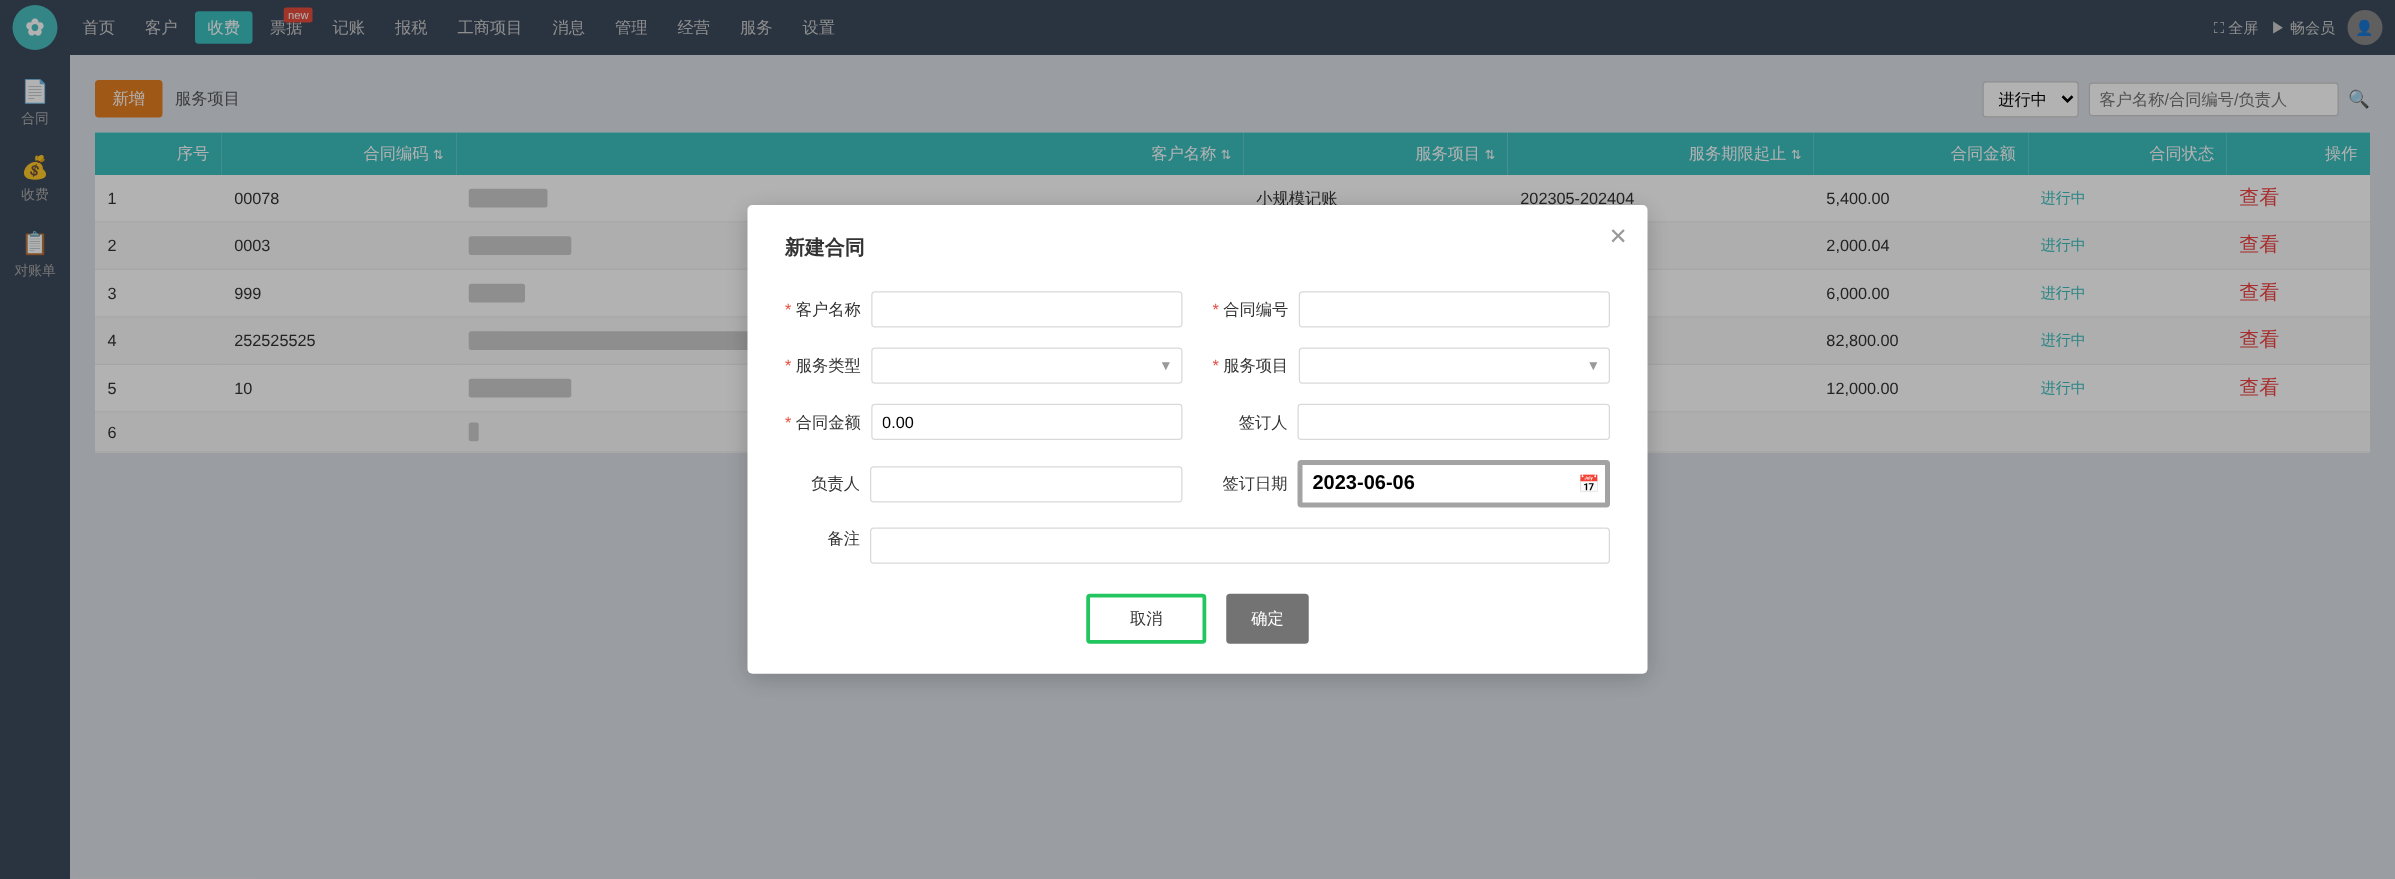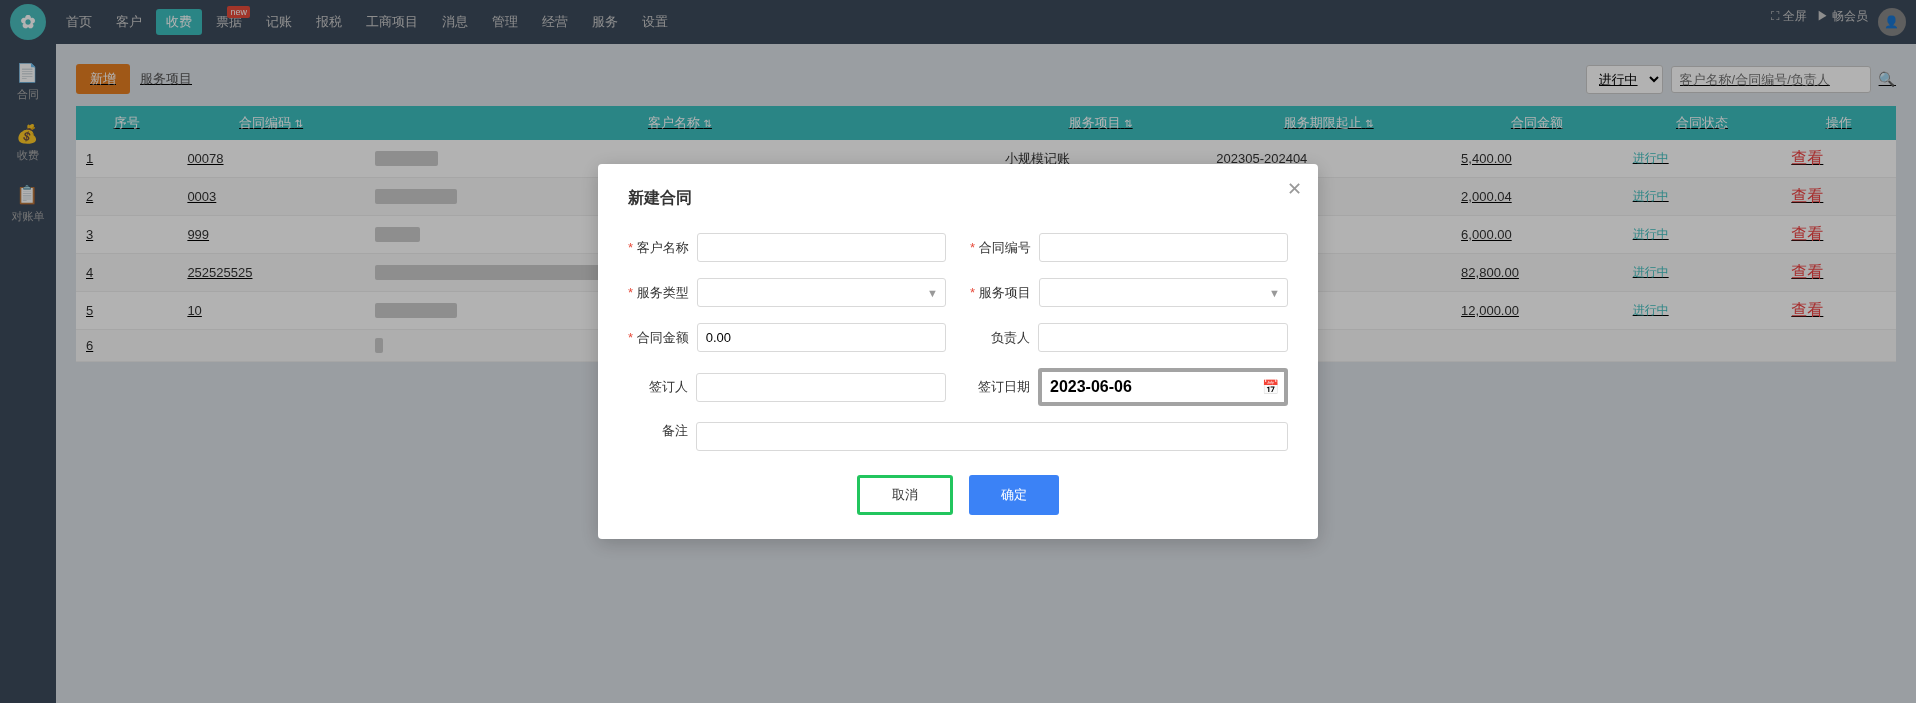--- a/index.html
+++ b/index.html
@@ -42,21 +42,21 @@
     .nav-item .new-badge {
       position: absolute;
       top: -3px; right: 2px;
       background: #e74c3c;
       color: white;
       font-size: 9px;
       padding: 1px 3px;
       border-radius: 2px;
     }
     .top-nav-right {
-      display: flex; gap: 10px;
+      display: flex; align-items: center; gap: 10px;
       color: #ccc; font-size: 12px;
     }
     .top-nav-right span { cursor: pointer; }
 
     
     .sidebar {
       position: fixed;
       top: 44px; left: 0;
       width: 56px;
       bottom: 0;
@@ -84,21 +84,20 @@
       font-size: 18px;
     }
 
     
     .main-content {
       margin-top: 44px;
       margin-left: 56px;
       padding: 20px;
       background: #dde2e8;
       min-height: calc(100vh - 44px);
-      text-decoration: underline;
     }
 
     
     .toolbar {
       display: flex;
       align-items: center;
       gap: 10px;
       margin-bottom: 12px;
     }
     .btn-new {
@@ -146,21 +145,21 @@
     
     .data-table {
       width: 100%;
       border-collapse: collapse;
       background: white;
     }
     .data-table th {
       background: #3dbfbf;
       color: white;
       padding: 8px 10px;
-      text-align: center;
+      text-align: right;
       font-size: 13px;
       font-weight: normal;
     }
     .data-table th.sortable { cursor: pointer; }
     .data-table th .sort-arrow { font-size: 10px; }
     .data-table td {
       padding: 8px 10px;
       border-bottom: 1px solid #eee;
       font-size: 13px;
       color: #333;
@@ -297,23 +296,23 @@
     .btn-cancel {
       padding: 8px 32px;
       border: 3px solid #22c55e;
       background: white;
       border-radius: 3px;
       cursor: pointer;
       font-size: 13px;
       color: #333;
     }
     .btn-confirm {
-      padding: 8px 32px;
+      padding: 8px 20px;
       border: none;
-      background: #3b82f6;
+      background: #737373;
       color: white;
       border-radius: 3px;
       cursor: pointer;
       font-size: 13px;
     }
   </style>
 </head>
 <body>
 
 <nav class="top-nav">
@@ -478,26 +477,26 @@
           <select class="form-select"></select>
           <span class="select-arrow">▼</span>
         </div>
       </div>
 
       <div class="form-group">
         <label class="form-label required">合同金额</label>
         <input class="form-input" type="text" value="0.00" style="">
       </div>
       <div class="form-group">
+        <label class="form-label">签订人</label>
+        <input class="form-input" type="text" style="">
+      </div>
+
+      <div class="form-group">
         <label class="form-label">负责人</label>
-        <input class="form-input" type="text" style="">
-      </div>
-
-      <div class="form-group">
-        <label class="form-label">签订人</label>
         <input class="form-input" type="text" style="">
       </div>
       <div class="form-group">
         <label class="form-label">签订日期</label>
         <div class="form-date-wrapper">
           <input class="form-date form-input" type="text" value="2023-06-06" style="">
           <span class="calendar-icon">📅</span>
         </div>
       </div>
 

